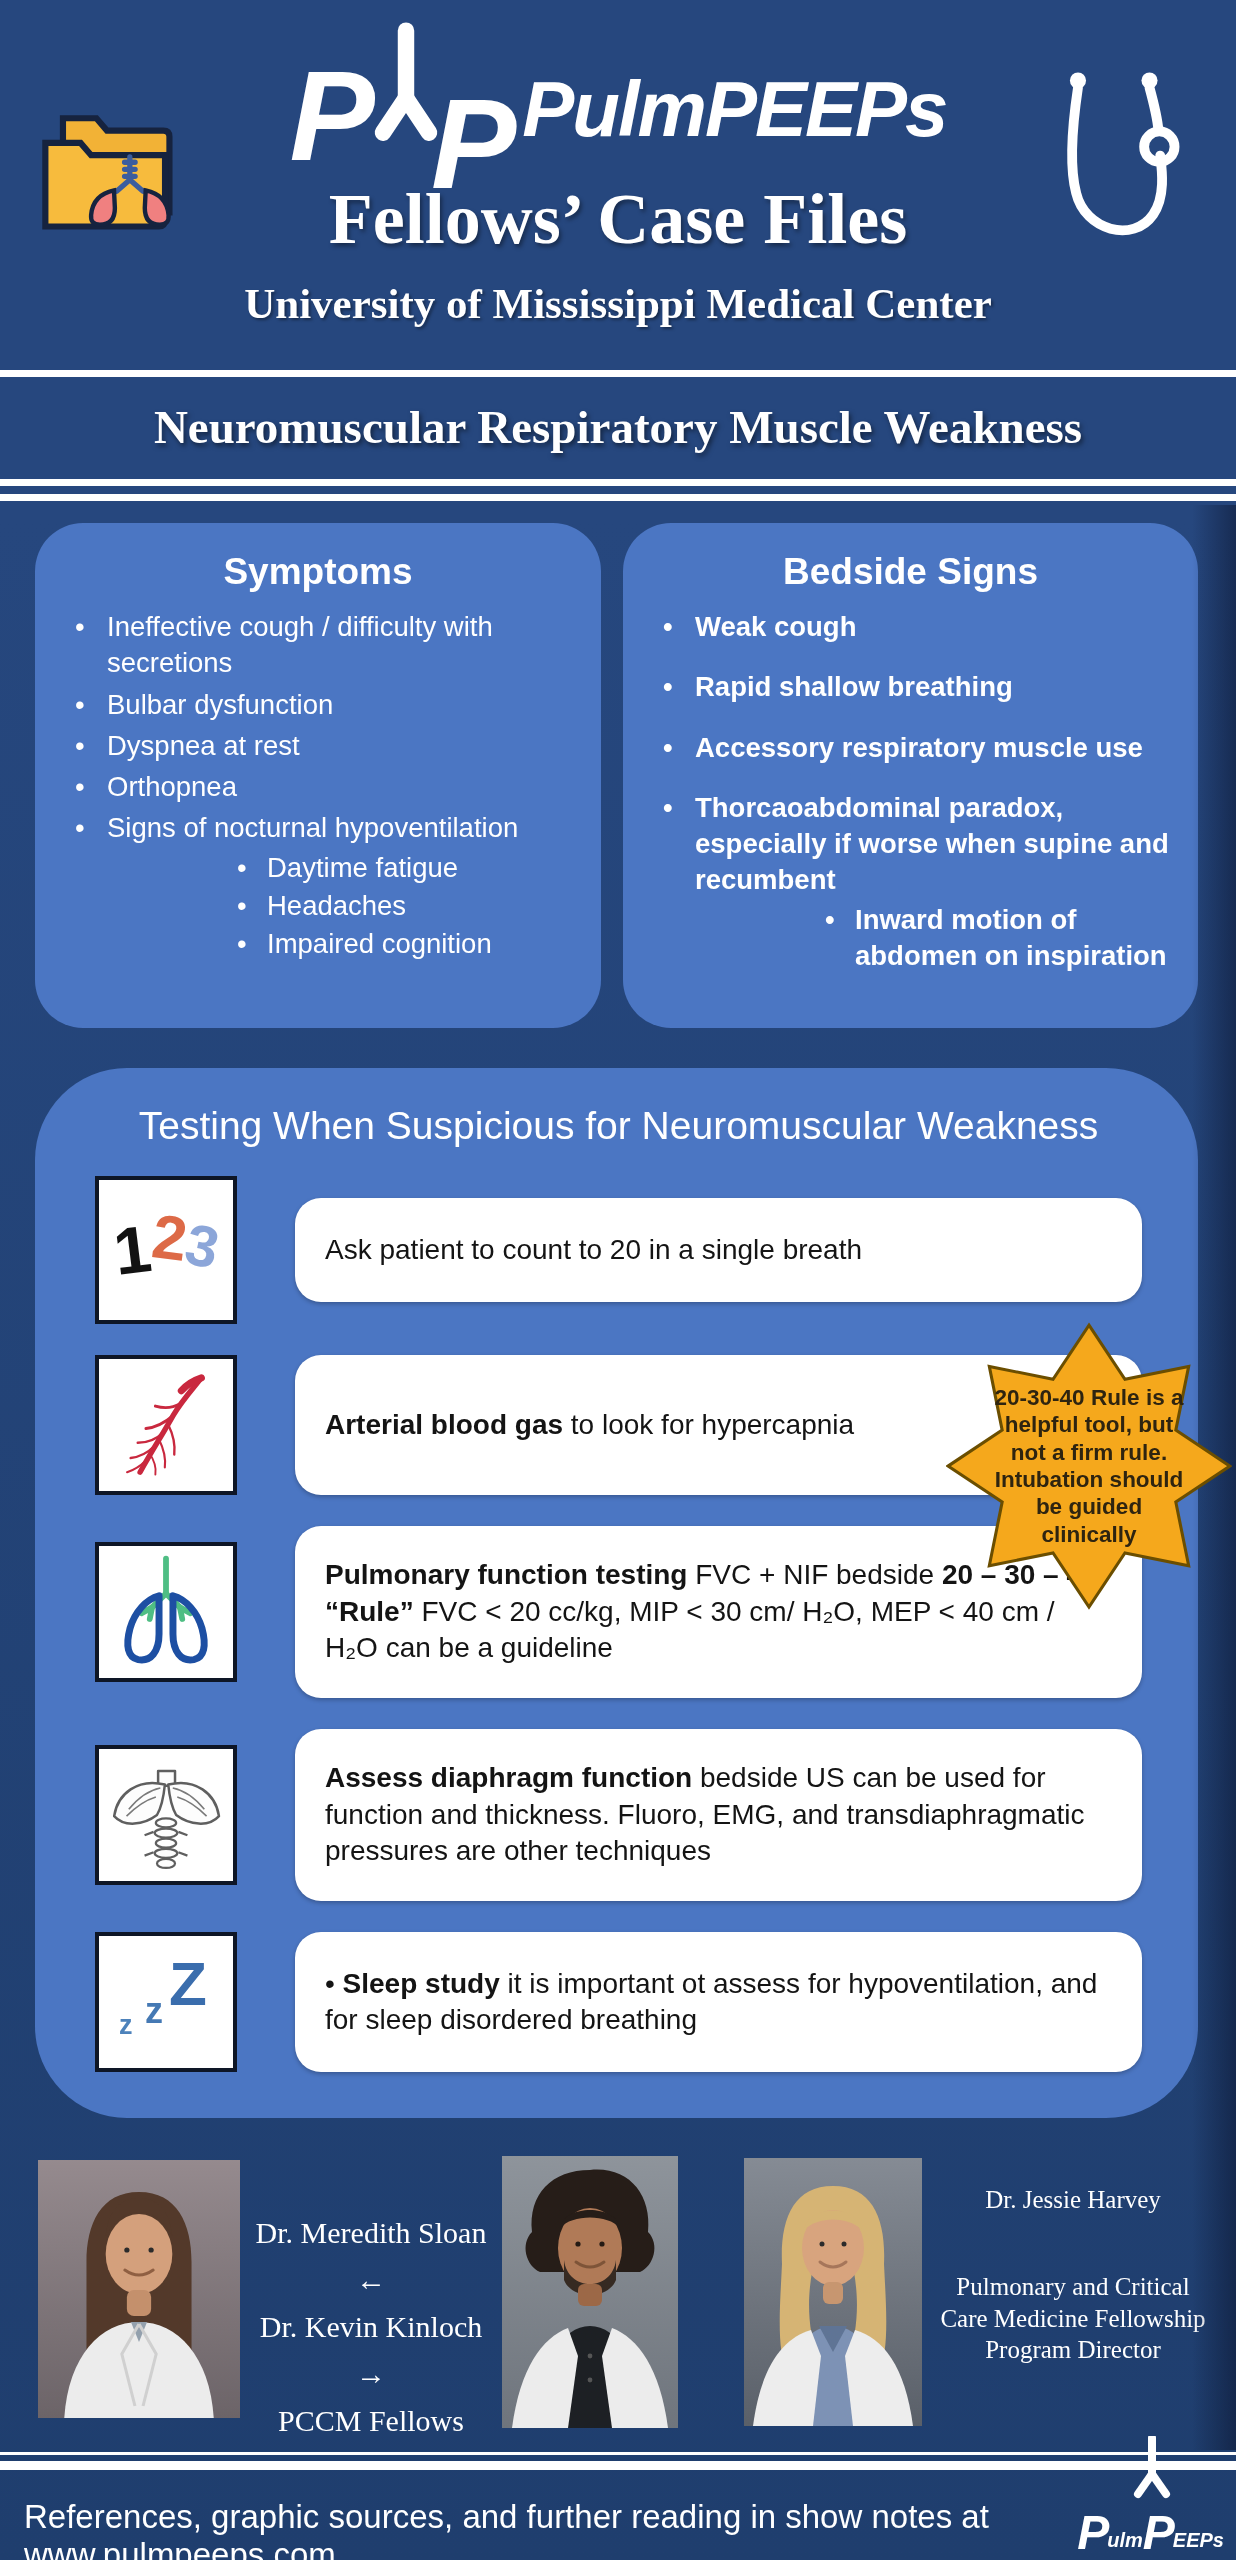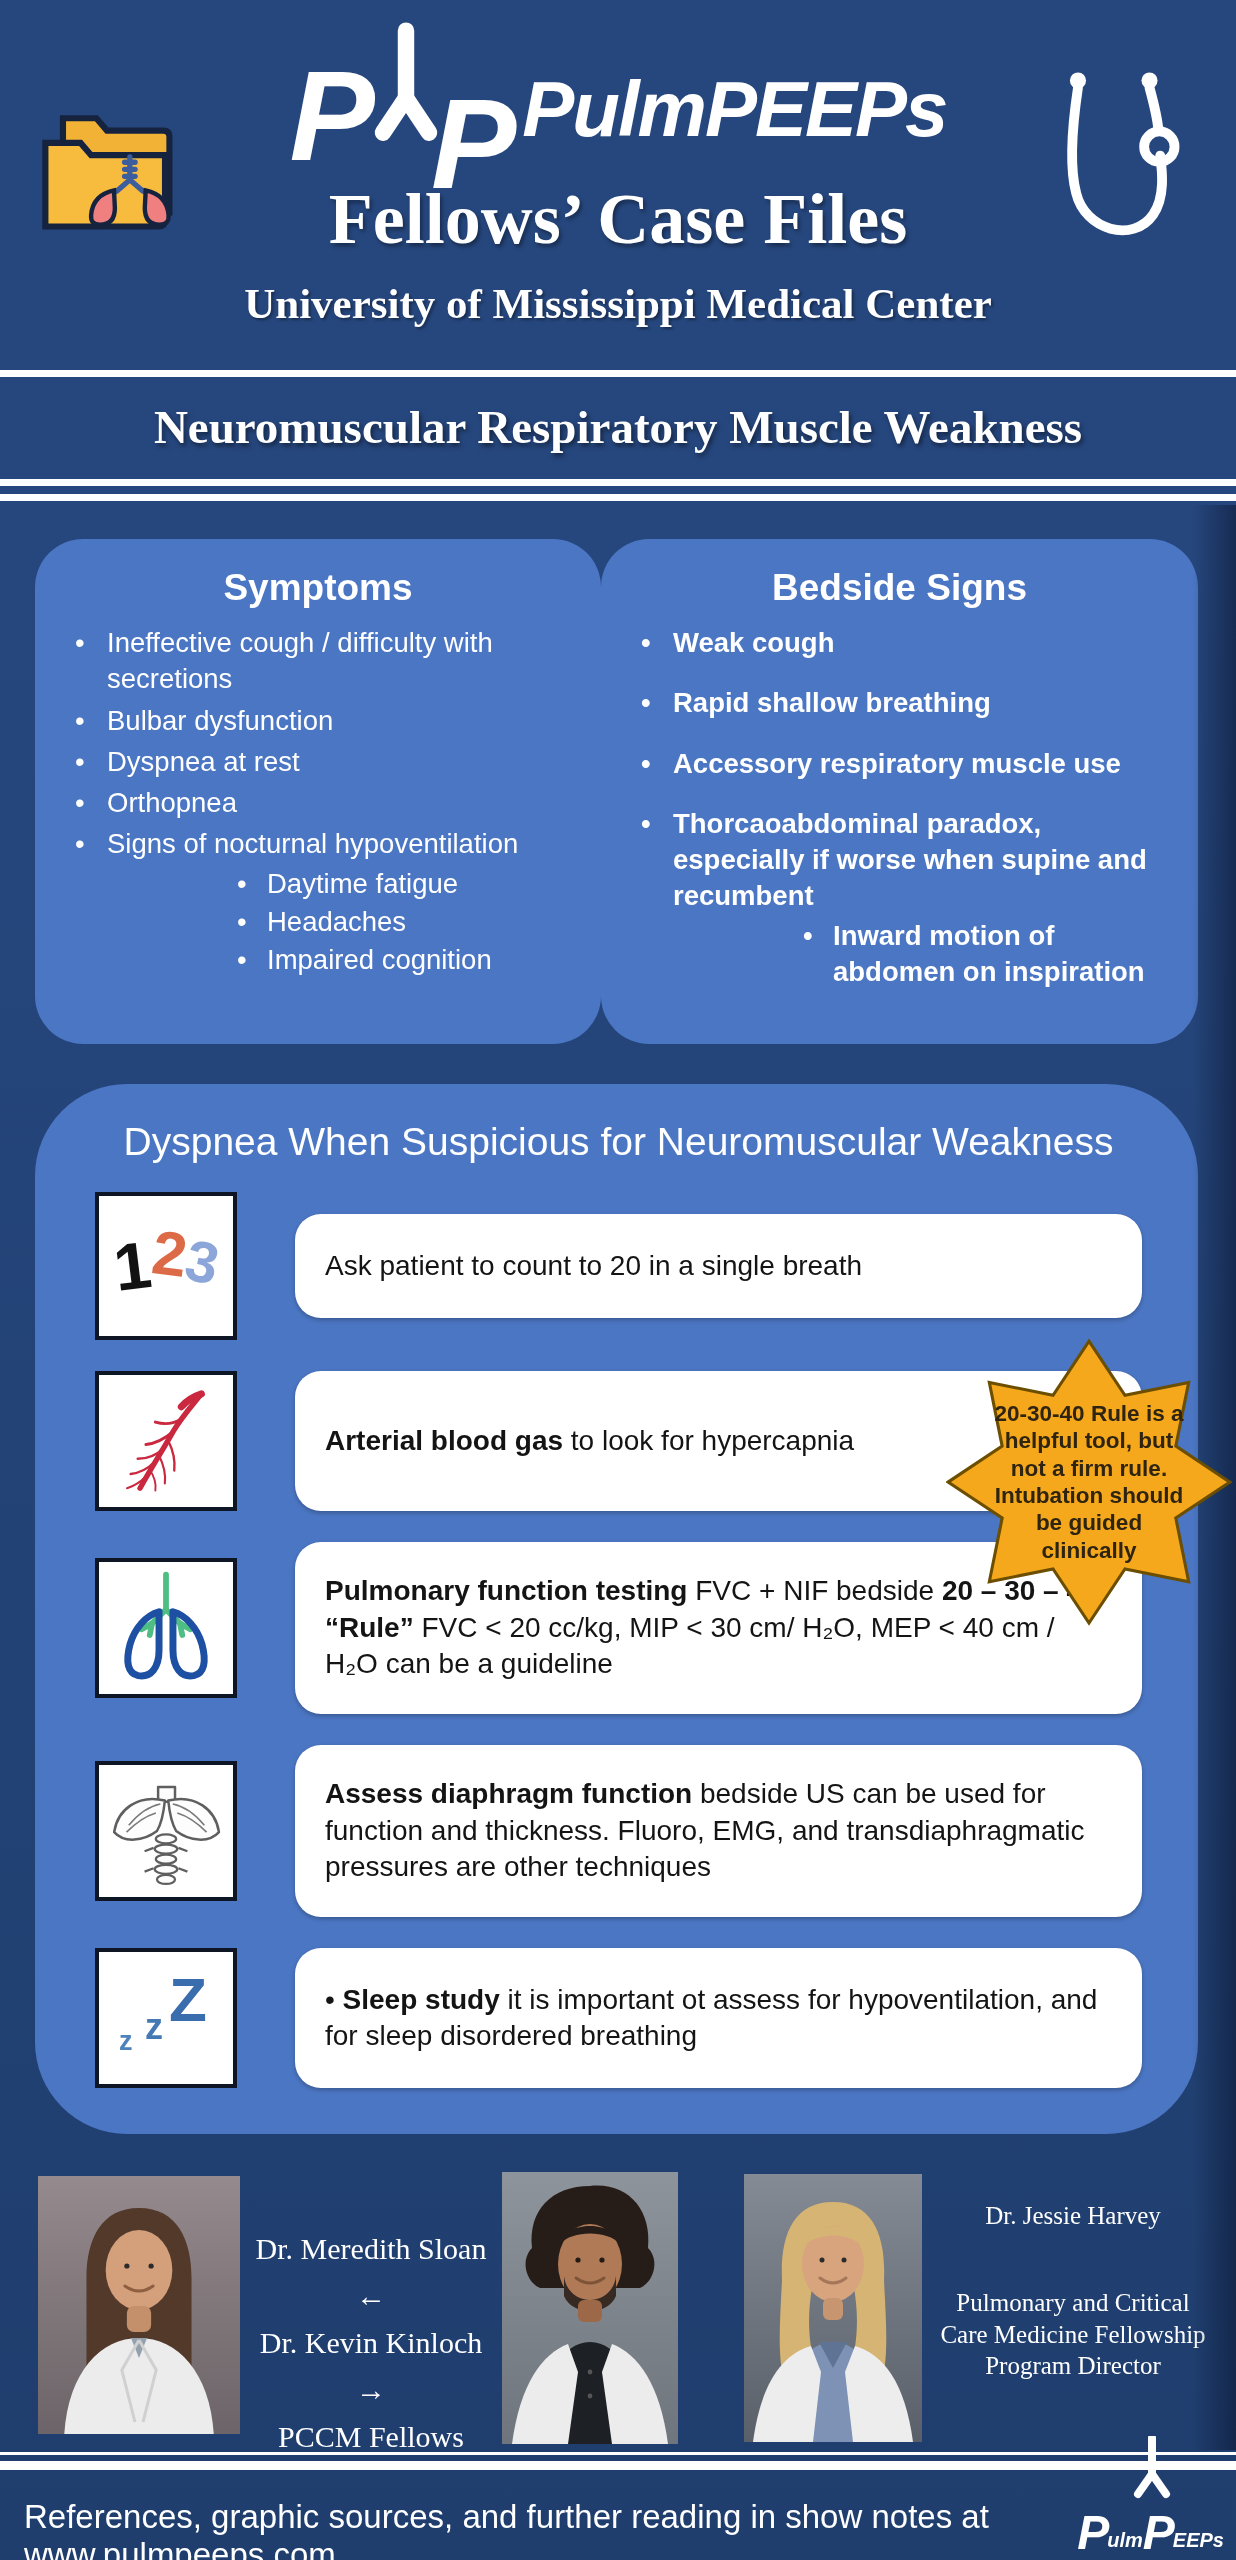--- a/index.html
+++ b/index.html
@@ -33,21 +33,21 @@
   .title-band{ padding:23px 0 25px; }
   .title-band h1{
     margin:0; text-align:center; color:#fff;
     font-family:"Liberation Serif", serif; font-weight:bold; font-size:47px;
     text-shadow:2px 3px 5px rgba(0,0,0,.5);
   }
   .sep-double .bar{ height:7px; background:#fff; }
   .sep-double .gap{ height:8px; }
 
   
-  .two-col{ display:flex; padding:38px 38px 0 35px; }
+  .two-col{ display:flex; gap:22px; padding:22px 38px 0 35px; }
   .info-box{ background:#4B76C3; border-radius:48px; height:505px; padding:16px 8px; }
   .info-box.left{ flex:0 0 566px; }
   .info-box.right{ flex:1; }
   .info-box h2{ margin:12px 0 16px; text-align:center; color:#fff; font-size:37px; font-weight:bold; }
   ul.blist{ list-style:none; margin:0; padding:0 16px 0 16px; color:#fff; font-size:27.5px; line-height:1.32; }
   ul.blist > li{ position:relative; padding-left:48px; margin-bottom:5px; }
   ul.blist > li::before{ content:"•"; position:absolute; left:16px; }
   ul.blist.spaced > li{ margin-bottom:24px;font-weight:bold; }
   ul.sublist{ list-style:none; margin:3px 0 0; padding-left:130px; }
   ul.sublist li{ position:relative; padding-left:30px; margin:2px 0; }
@@ -204,21 +204,21 @@
           <li><span>Rapid shallow breathing</span></li>
           <li><span>Accessory respiratory muscle use</span></li>
           <li><span>Thorcaoabdominal paradox, especially if worse when supine and recumbent</span><ul class="sublist">
               <li>Inward motion of abdomen on inspiration</li>
             </ul></li>
         </ul>
     </div>
   </section>
 
   <section class="testing-panel">
-    <h2 class="testing-heading">Dyspnea When Suspicious for Neuromuscular Weakness</h2>
+    <h2 class="testing-heading">Testing When Suspicious for Neuromuscular Weakness</h2>
 
     <div class="t-rows">
 
       <div class="t-row">
         <div class="icon-box tall">
           <div class="num-group">
             <span class="n1">1</span>
               <span class="n2">2</span>
               <span class="n3">3</span>
           </div>

